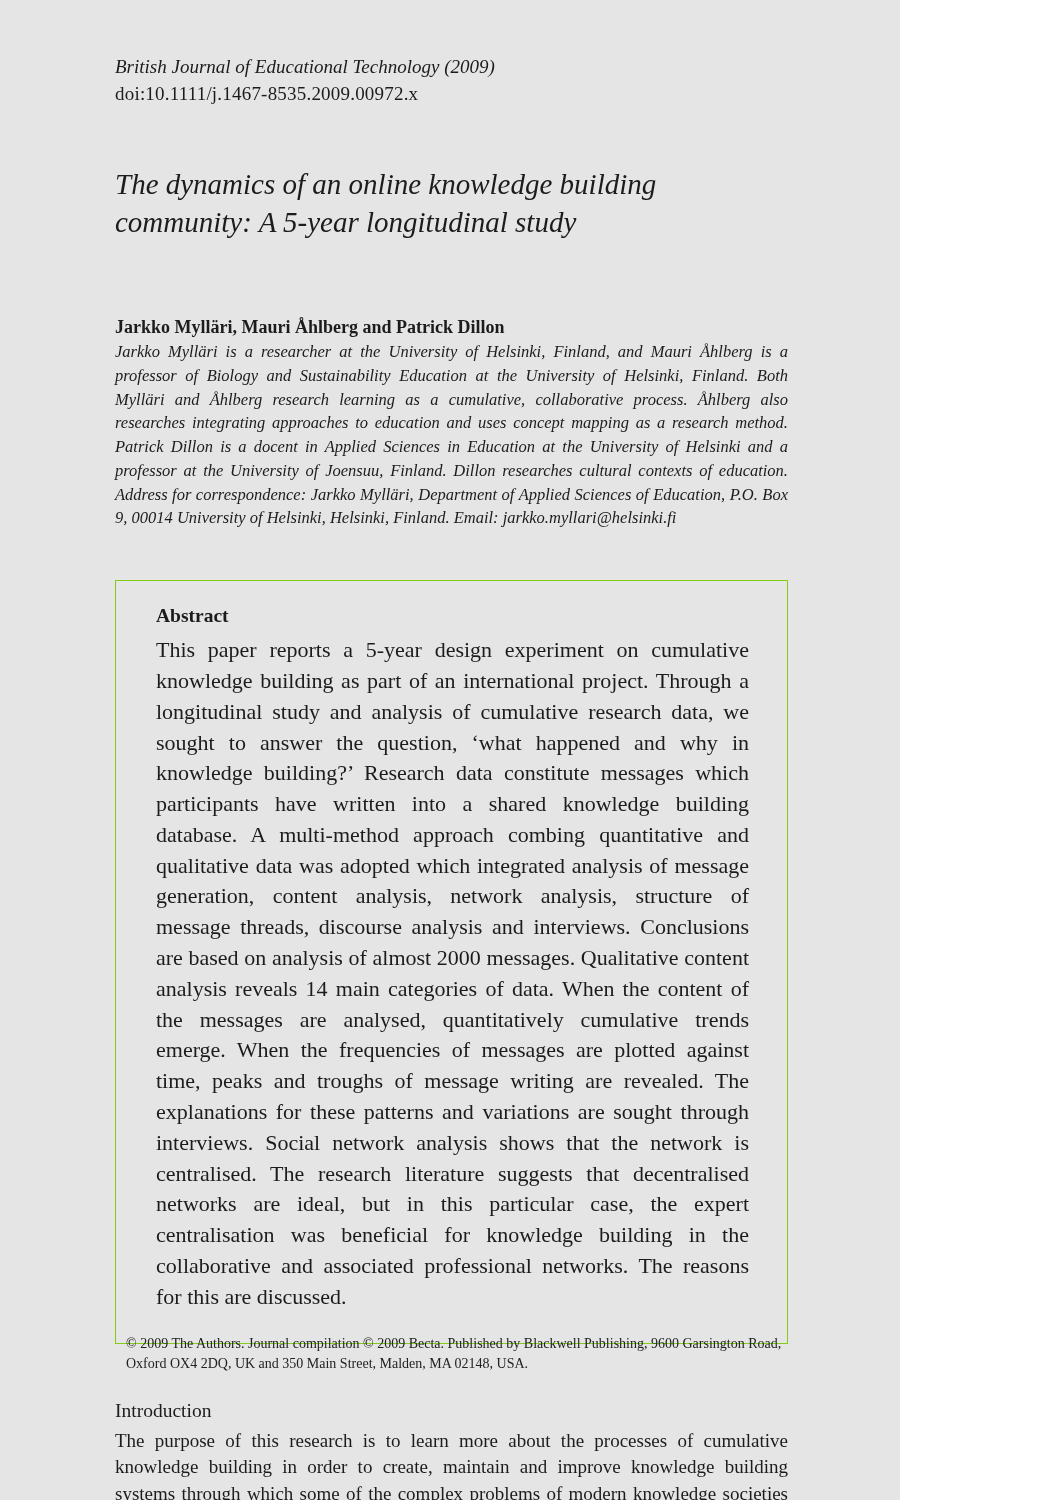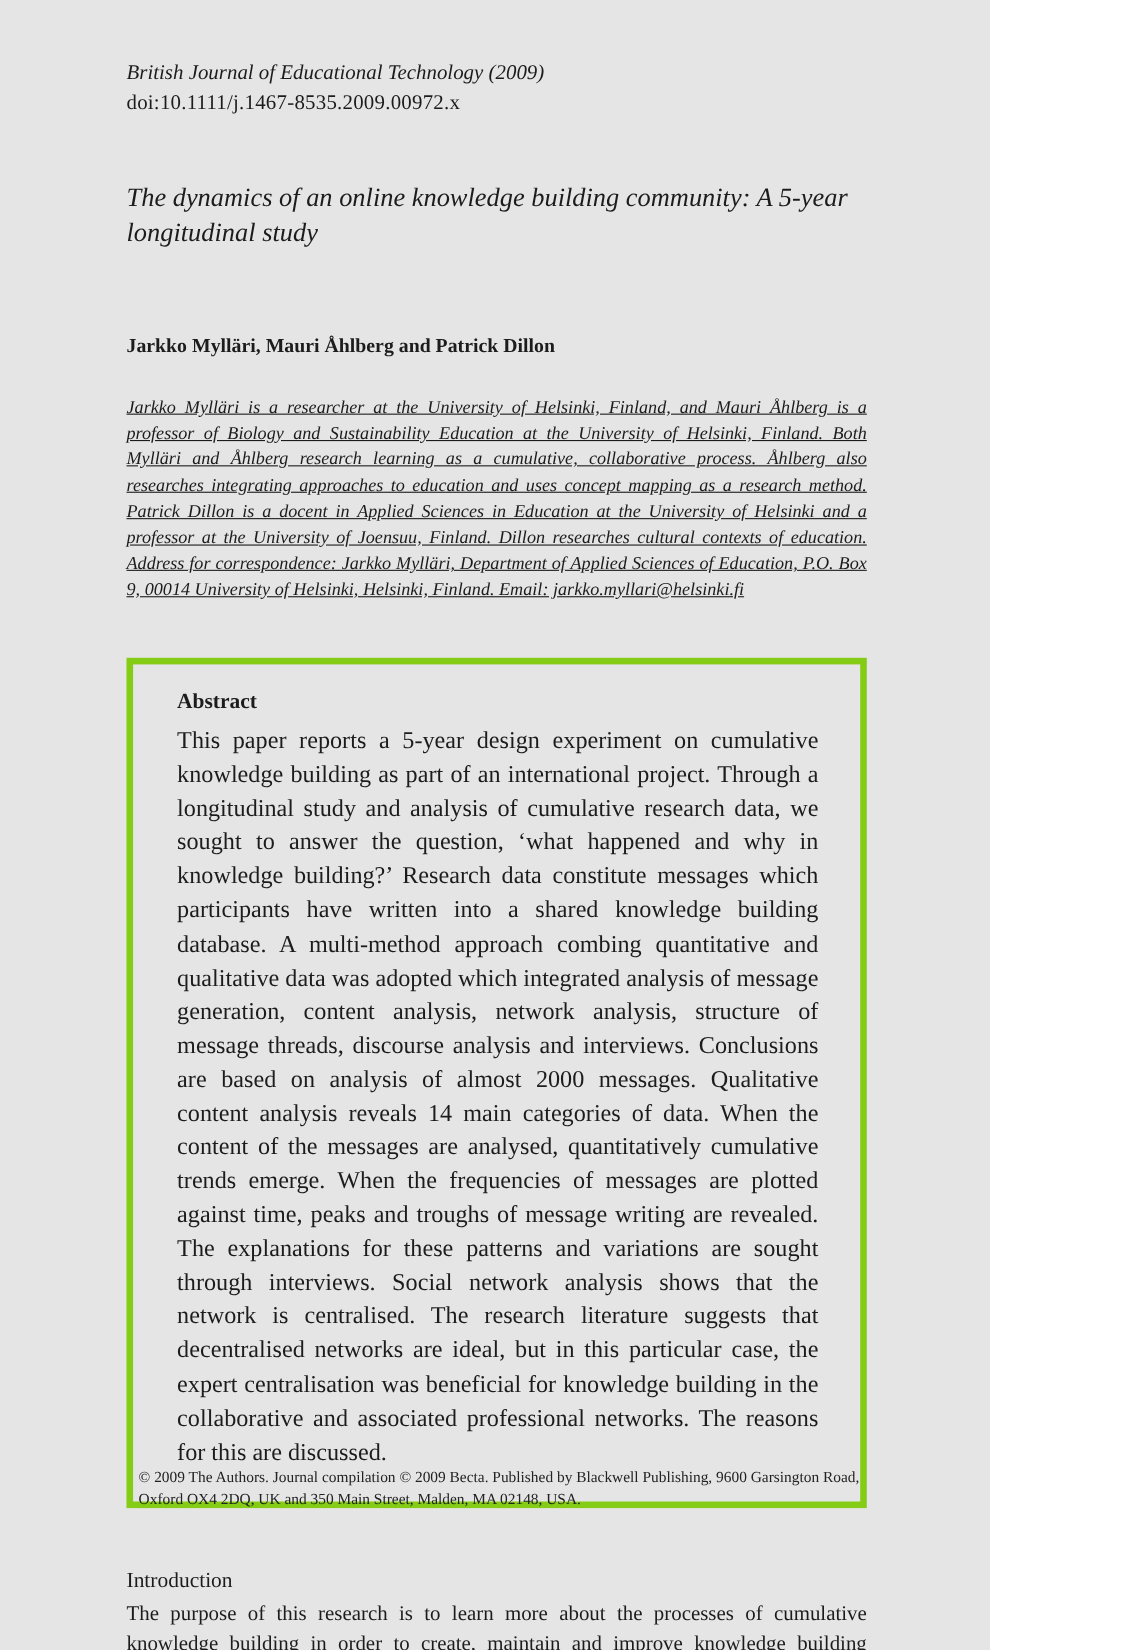--- a/index.html
+++ b/index.html
@@ -28,45 +28,44 @@
   }
   .doi {
     font-size: 19px;
     line-height: 1.4;
     letter-spacing: 0.2px;
   }
 
   .article-title {
     margin-top: 58px;
     font-style: italic;
-    font-size: 24px;
+    font-size: 29px;
     line-height: 1.32;
     max-width: 680px;
     font-weight: normal;
   }
 
   .authors {
     margin-top: 74px;
     font-weight: bold;
     font-size: 18px;
     line-height: 1.3;
   }
 
   .author-bio {
-    margin-top: 32px;
+    margin-top: 1px;
     font-style: italic;
     font-size: 16.5px;
     line-height: 1.44;
     text-align: justify;
-    text-decoration: underline;
   }
 
   .abstract-box {
     margin-top: 50px;
-    border: 6px solid #84cc16;
+    border: 1px solid #84cc16;
     padding: 24px 38px 30px 40px;
   }
   .abstract-heading {
     font-weight: bold;
     font-size: 19.5px;
     margin-bottom: 8px;
   }
   .abstract-body {
     font-size: 22px;
     line-height: 1.4;

